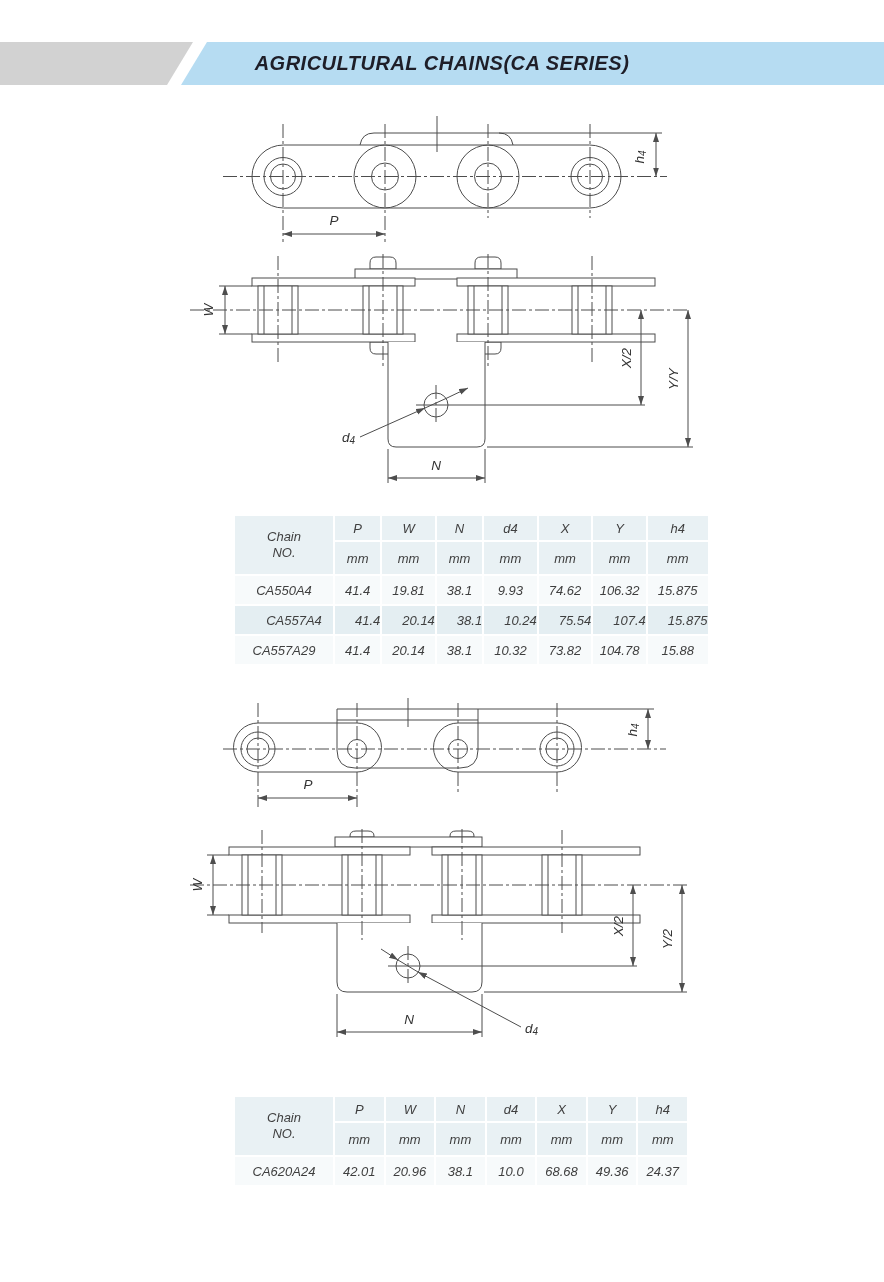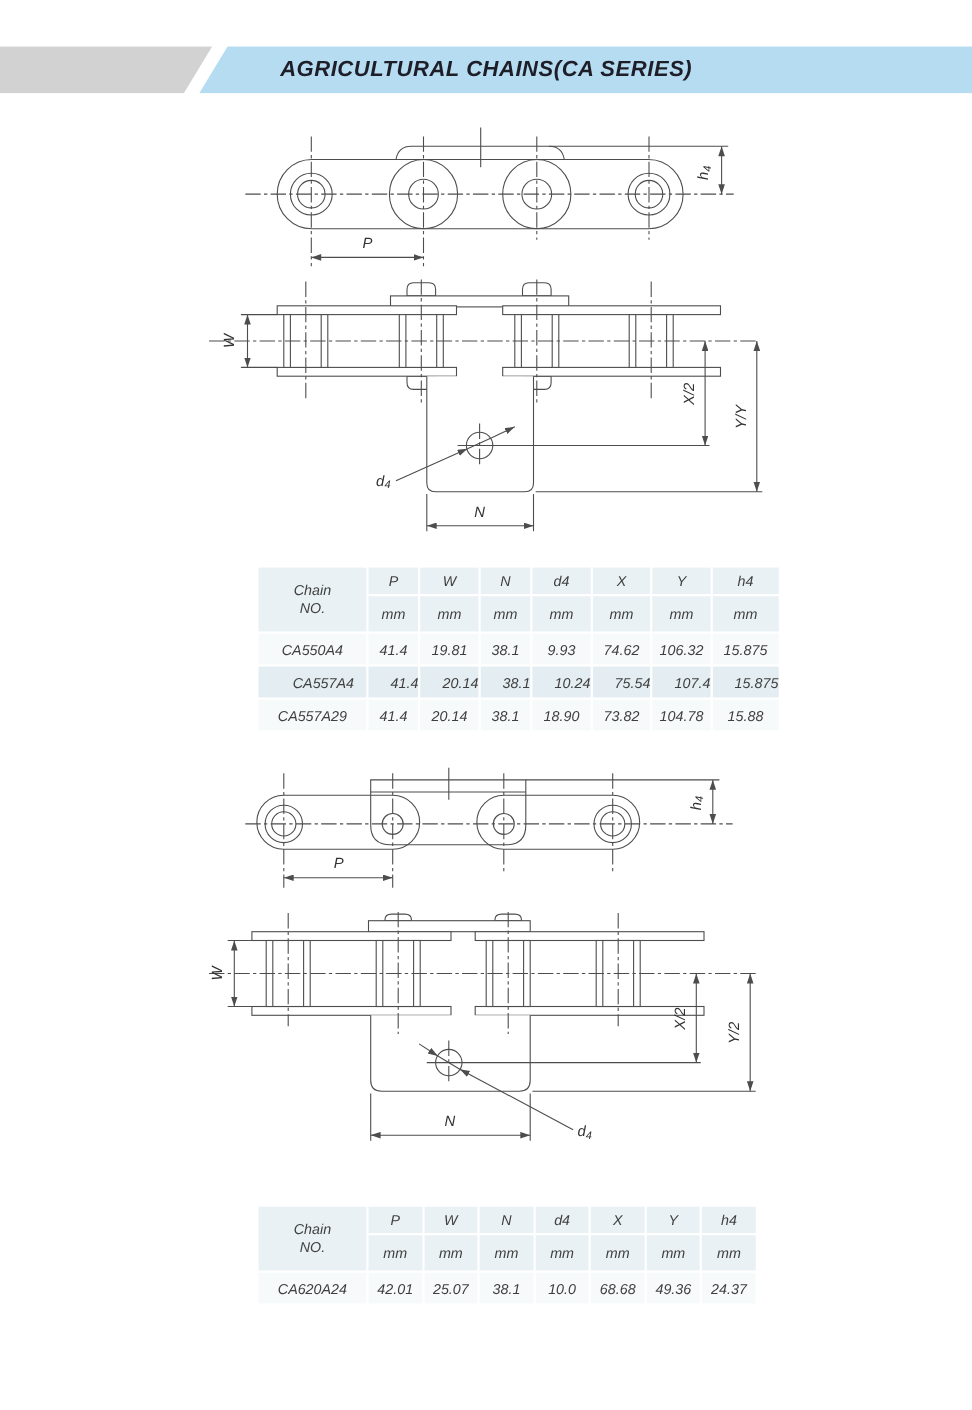--- a/index.html
+++ b/index.html
@@ -253,21 +253,21 @@
       <div class="cell alt">20.14</div>
       <div class="cell alt">38.1</div>
       <div class="cell alt">10.24</div>
       <div class="cell alt">75.54</div>
       <div class="cell alt">107.4</div>
       <div class="cell alt">15.875</div>
       <div class="cell">CA557A29</div>
       <div class="cell">41.4</div>
       <div class="cell">20.14</div>
       <div class="cell">38.1</div>
-      <div class="cell">18.90</div>
+      <div class="cell">10.32</div>
       <div class="cell">73.82</div>
       <div class="cell">104.78</div>
       <div class="cell">15.88</div>
     </div>
   <div class="spec-table" style="left:235px;top:1097px" id="table2">
       <div class="cell th corner">
         <div class="corner-line">Chain</div>
         <div class="corner-line">NO.</div>
       </div>
       <div class="cell th">P</div>
@@ -279,21 +279,21 @@
       <div class="cell th">h4</div>
       <div class="cell th">mm</div>
       <div class="cell th">mm</div>
       <div class="cell th">mm</div>
       <div class="cell th">mm</div>
       <div class="cell th">mm</div>
       <div class="cell th">mm</div>
       <div class="cell th">mm</div>
       <div class="cell">CA620A24</div>
       <div class="cell">42.01</div>
-      <div class="cell">25.07</div>
+      <div class="cell">20.96</div>
       <div class="cell">38.1</div>
       <div class="cell">10.0</div>
       <div class="cell">68.68</div>
       <div class="cell">49.36</div>
       <div class="cell">24.37</div>
     </div>
 
 </div>
 
 </body></html>

